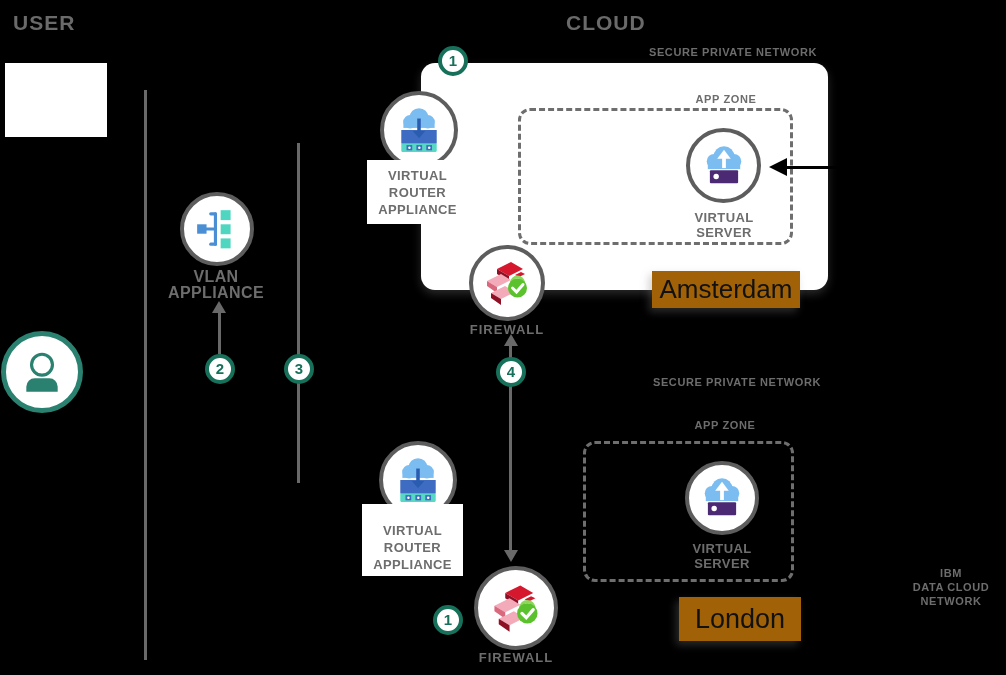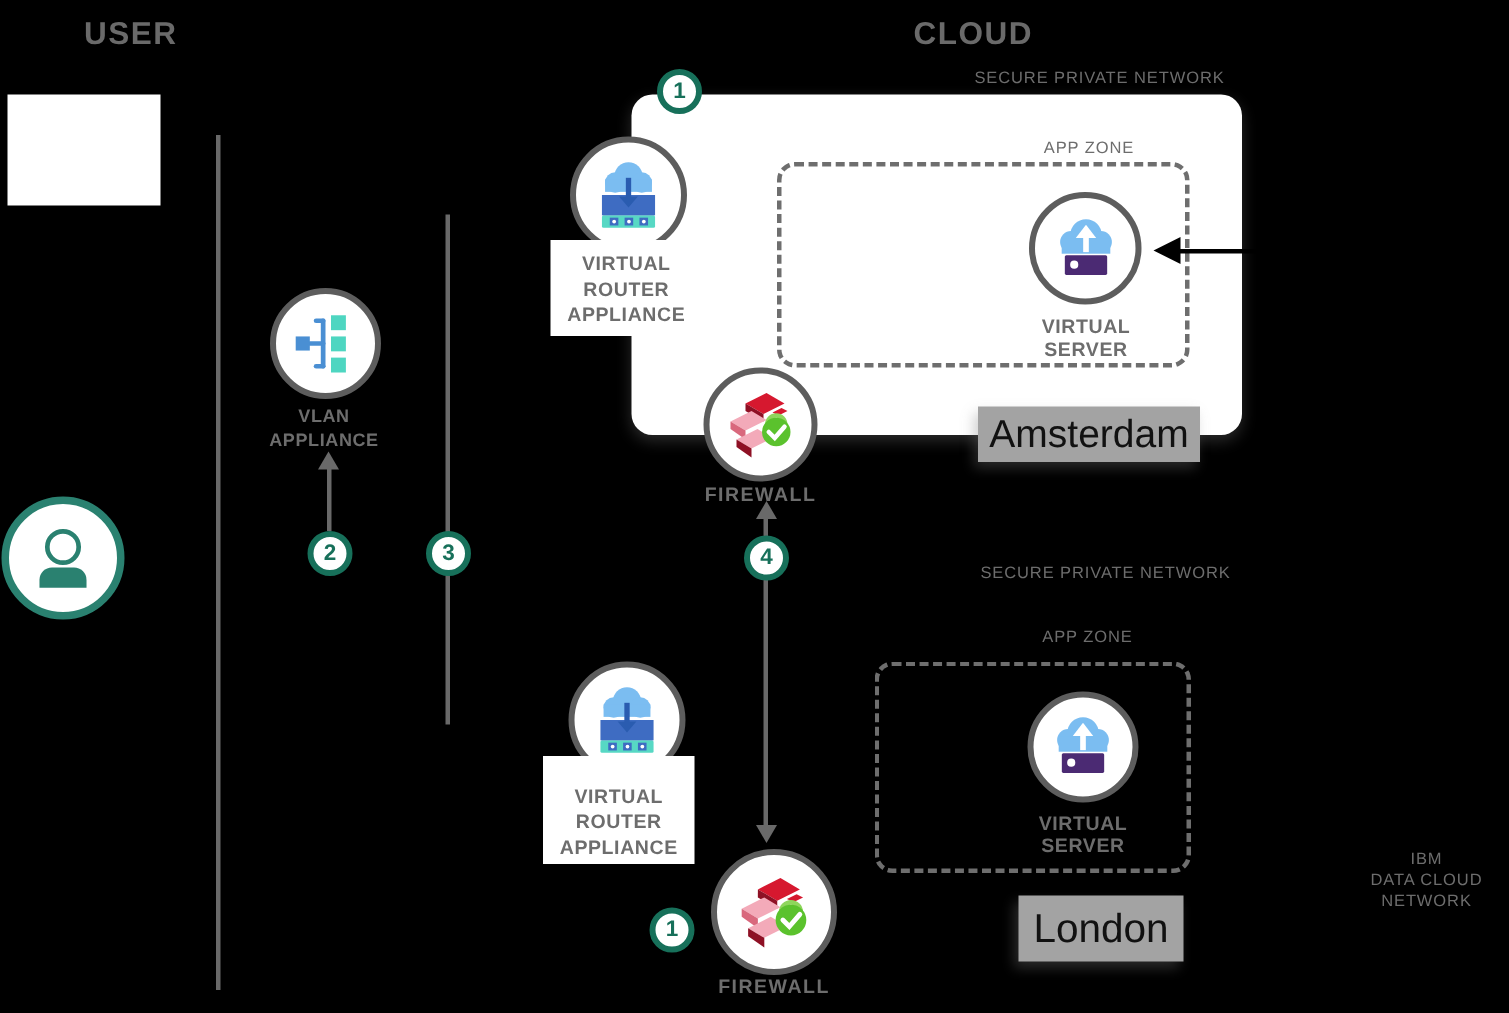--- a/index.html
+++ b/index.html
@@ -1,21 +1,21 @@
 <!DOCTYPE html>
 <html style="--bg: #000000; --panel-white: #ffffff; --line-gray: #696969; --circle-border-gray: #5d5d5d; --label-gray: #6d6d6d; --section-gray: #6a6a6a; --badge-teal: #17705a; --user-teal: #2a8170; --cloud-blue: #7bbdf1; --router-bar-blue: #3e6cc2; --router-arrow-blue: #2a5cb0; --teal-bar: #57d8c4; --vlan-blue: #4a8fd3; --vlan-teal: #4ed6c1; --server-purple: #4b2a73; --firewall-red: #d6182f; --firewall-pink: #f3aab9; --firewall-dark-red: #8e1024; --firewall-side-pink: #d9687d; --lock-green: #5bc22d; --lock-shackle: #8ed65c; --city-text: #111111; --arrow-black: #000000;"><head>
 <meta charset="utf-8">
 <style>
   html,body{margin:0;padding:0;background:#000;}
   .canvas{position:relative;width:1006px;height:675px;background:var(--bg,#000);
           font-family:"Liberation Sans",sans-serif;overflow:hidden;}
   .abs{position:absolute;}
 
-  .section-label{color:var(--section-gray);font-weight:bold;font-size:21px;letter-spacing:1px;margin-left:43px;}
-  .small-caps-label{color:var(--label-gray);font-weight:normal;font-size:11px;letter-spacing:0.6px;
+  .section-label{color:var(--section-gray);font-weight:bold;font-size:21px;letter-spacing:1px;}
+  .small-caps-label{color:var(--label-gray);font-weight:bold;font-size:11px;letter-spacing:0.6px;
                     text-align:center;}
   .icon-label{color:var(--label-gray);font-weight:bold;font-size:13px;letter-spacing:0.4px;
               text-align:center;line-height:15px;}
   .icon-label.lh17{line-height:17px;}
 
   .white-panel{background:var(--panel-white);}
   .container-box{background:var(--panel-white);border-radius:14px;
                  box-shadow:0 4px 10px rgba(140,140,140,0.30);}
   .dashed-box{border:3px dashed #6e6e6e;border-radius:12px;}
 
@@ -28,21 +28,21 @@
 
   .vline{width:3px;background:var(--line-gray);}
   .head-up{width:0;height:0;border-left:7px solid transparent;border-right:7px solid transparent;
            border-bottom:12px solid var(--line-gray);}
   .head-down{width:0;height:0;border-left:7px solid transparent;border-right:7px solid transparent;
              border-top:12px solid var(--line-gray);}
   .black-shaft{height:3px;background:var(--arrow-black);}
   .head-left{width:0;height:0;border-top:9px solid transparent;border-bottom:9px solid transparent;
              border-right:18px solid var(--arrow-black);}
 
-  .city-box{background:#a3a3a3;text-align:center;color:var(--city-text);
+  .city-box{background:#a16207;text-align:center;color:var(--city-text);
             box-shadow:-3px 4px 8px rgba(120,120,120,0.35);}
   .z1{z-index:1}.z2{z-index:2}.z3{z-index:3}.z4{z-index:4}.z5{z-index:5}
 </style>
 </head>
 <body>
 
 <div class="canvas">
 
   <div class="abs section-label" style="left:13px;top:11px;">USER</div>
   <div class="abs section-label" style="left:566px;top:11px;width:80px;text-align:left;">CLOUD</div>
@@ -68,21 +68,21 @@
         <line x1="16" y1="7.5" x2="20.5" y2="7.5"></line>
         <line x1="16" y1="36.5" x2="20.5" y2="36.5"></line>
         <line x1="12" y1="22" x2="20.5" y2="22"></line>
       </g>
       <rect x="3" y="17.5" width="9" height="9" fill="var(--vlan-blue)"></rect>
       <rect x="25.5" y="4" width="9.5" height="9.5" fill="var(--vlan-teal)"></rect>
       <rect x="25.5" y="17.5" width="9.5" height="9.5" fill="var(--vlan-teal)"></rect>
       <rect x="25.5" y="31" width="9.5" height="9.5" fill="var(--vlan-teal)"></rect>
     </svg>
   </div>
-  <div class="abs icon-label" style="left:166px;top:269px;width:100px;line-height:16px;font-size:12px;">
+  <div class="abs icon-label" style="left:166px;top:269px;width:100px;line-height:16px;font-size:16px;">
     <div>VLAN</div>
     <div>APPLIANCE</div>
   </div>
 
   <div class="abs head-up z3" style="left:212px;top:301px;"></div>
   <div class="abs vline z3" style="left:218px;top:312px;height:42px;"></div>
 
   <div class="abs small-caps-label" style="left:633px;top:46px;width:200px;">SECURE PRIVATE NETWORK</div>
 
   <div class="abs container-box z2" style="left:421px;top:63px;width:407px;height:227px;"></div>
@@ -221,21 +221,21 @@
       <polygon points="6,24 6,29 16,36 16,30" fill="var(--firewall-side-pink)"></polygon>
       <polygon points="10,36 24,29 34,35 20,42" fill="var(--firewall-pink)"></polygon>
       <polygon points="10,36 10,41 20,48 20,42" fill="var(--firewall-dark-red)"></polygon>
       <path d="M30.5,26 a6,6 0 0 1 12,0" stroke="var(--lock-shackle)" stroke-width="3" fill="none"></path>
       <circle cx="36.5" cy="31" r="9.5" fill="var(--lock-green)"></circle>
       <polyline points="31.5,31 35.5,35 42,27.5" stroke="#fff" stroke-width="3" fill="none" stroke-linecap="round"></polyline>
     </svg>
   </div>
   <div class="abs icon-label" style="left:462px;top:650px;width:108px;letter-spacing:1px;">FIREWALL</div>
 
-  <div class="abs city-box z5" style="left:679px;top:597px;width:110px;height:44px;font-size:27px;line-height:44px;">London</div>
+  <div class="abs city-box z5" style="left:679px;top:597px;width:122px;height:44px;font-size:27px;line-height:44px;">London</div>
 
   <div class="abs small-caps-label" style="left:899px;top:566px;width:104px;line-height:14px;">
     <div>IBM</div>
     <div>DATA CLOUD</div>
     <div>NETWORK</div>
   </div>
 
 </div>
 
 </body></html>

